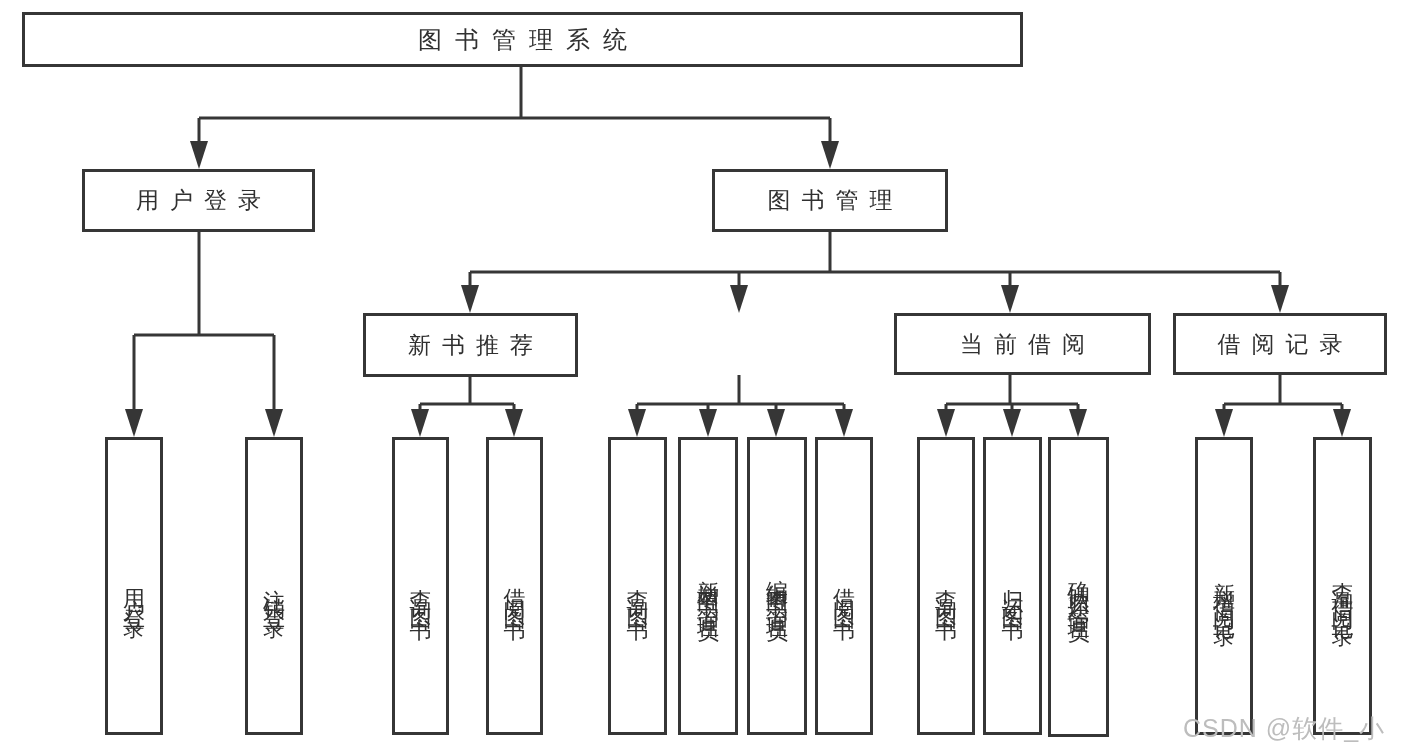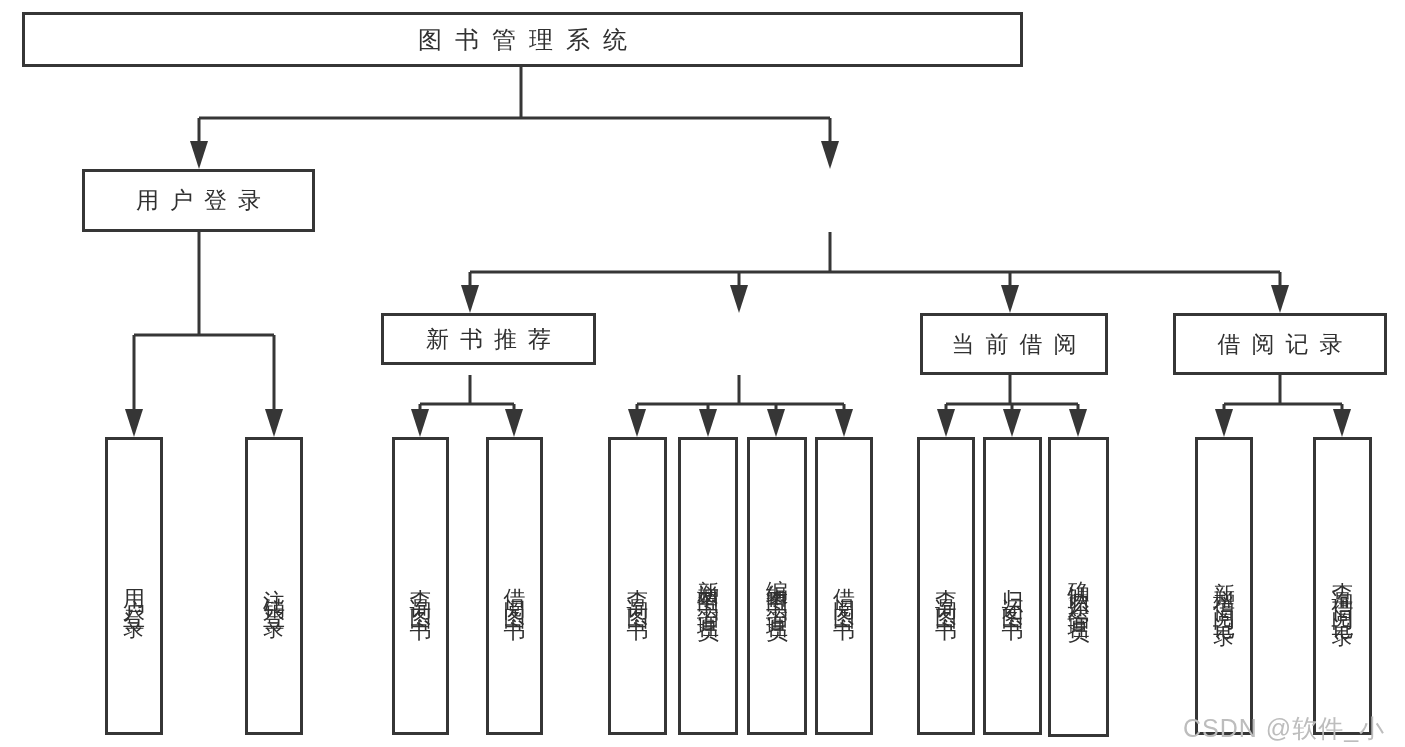--- a/index.html
+++ b/index.html
@@ -82,23 +82,24 @@
       <polygon points="1003,409 1021,409 1012,437"></polygon>
       <polygon points="1069,409 1087,409 1078,437"></polygon>
       <polygon points="1215,409 1233,409 1224,437"></polygon>
       <polygon points="1333,409 1351,409 1342,437"></polygon>
     </g>
   </svg>
 
   <div class="box title" style="left:22px;top:12px;width:1001px;height:55px">图书管理系统</div>
 
   <div class="box h" style="left:82px;top:169px;width:233px;height:63px">用户登录</div>
+  <div class="box h" style="left:712px;top:169px;width:236px;height:63px">图书管理</div>
 
-  <div class="box h" style="left:381px;top:313px;width:215px;height:52px">新书推荐</div>
-  <div class="box h" style="left:920px;top:313px;width:188px;height:62px">当前借阅</div>
+  <div class="box h" style="left:363px;top:313px;width:215px;height:64px">新书推荐</div>
+  <div class="box h" style="left:894px;top:313px;width:257px;height:62px">当前借阅</div>
   <div class="box h" style="left:1173px;top:313px;width:214px;height:62px">借阅记录</div>
 
   <div class="box v" style="left:105px;top:437px;width:58px;height:298px">用户登录</div>
   <div class="box v" style="left:245px;top:437px;width:58px;height:298px">注销登录</div>
 
   <div class="box v" style="left:392px;top:437px;width:57px;height:298px">查询图书</div>
   <div class="box v" style="left:486px;top:437px;width:57px;height:298px">借阅图书</div>
 
   <div class="box v" style="left:608px;top:437px;width:59px;height:298px">查询图书</div>
   <div class="box v long" style="left:678px;top:437px;width:60px;height:298px">新增图书（管理员）</div>

